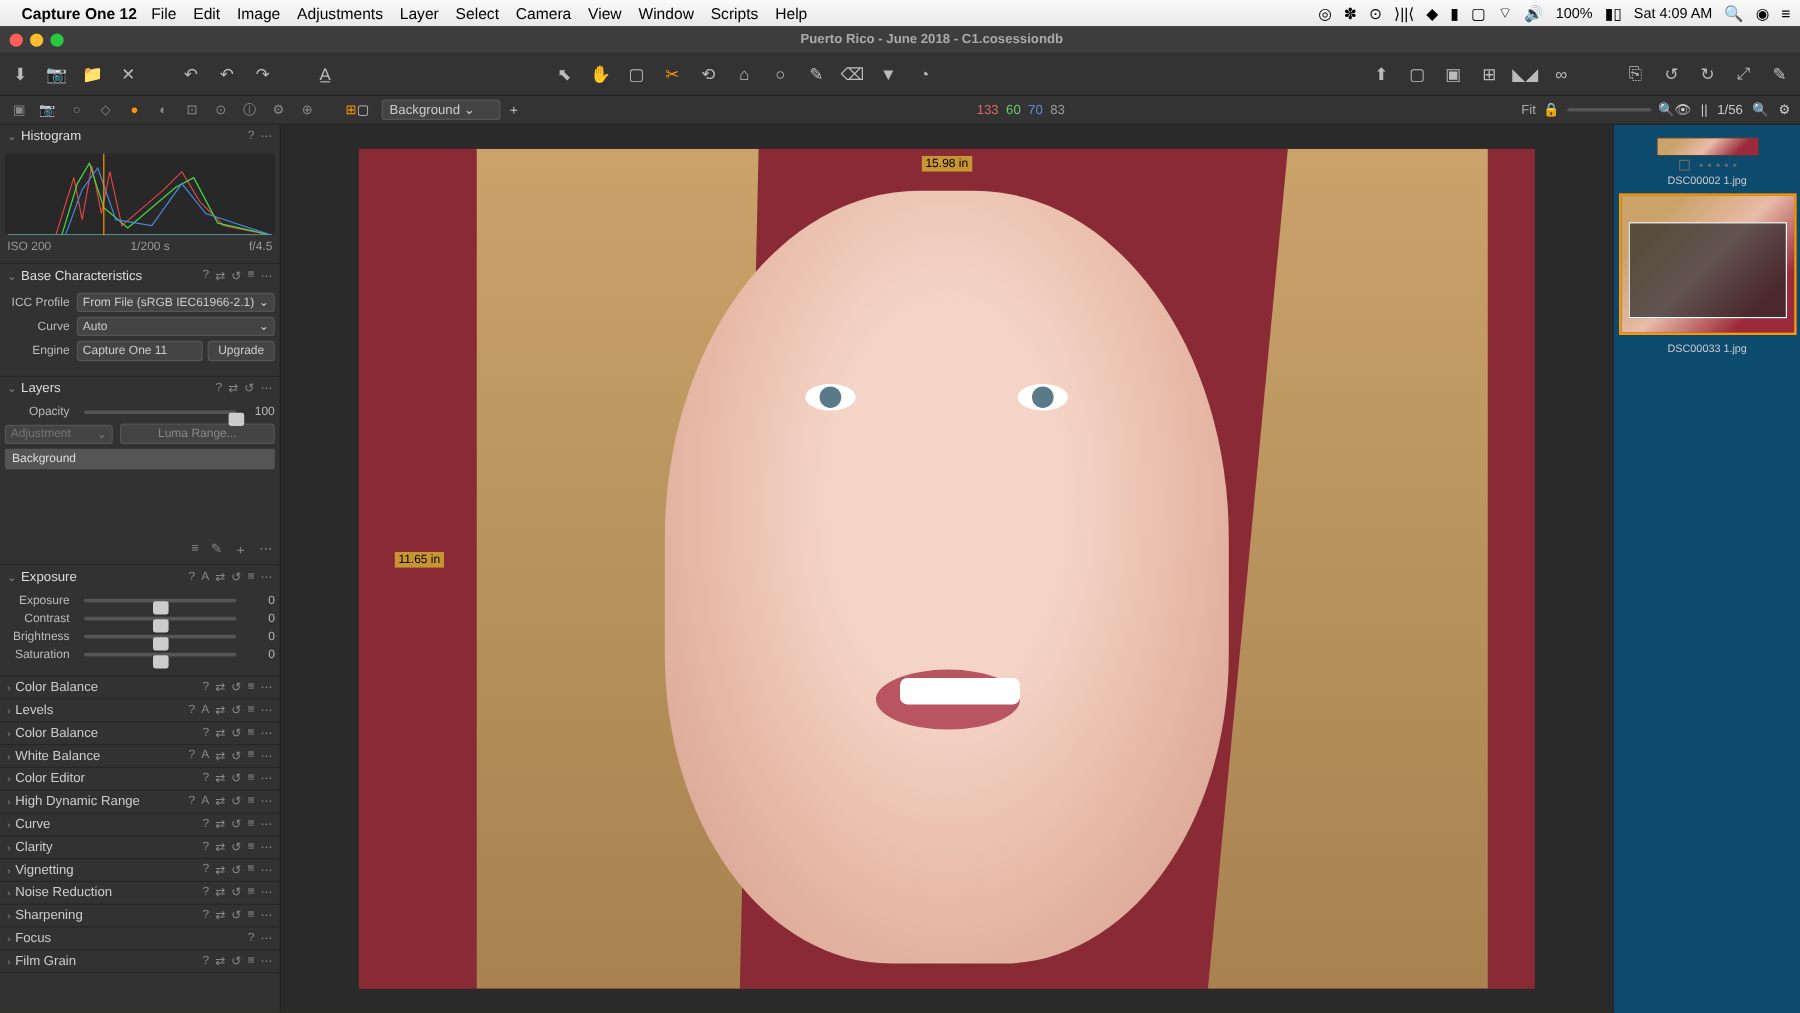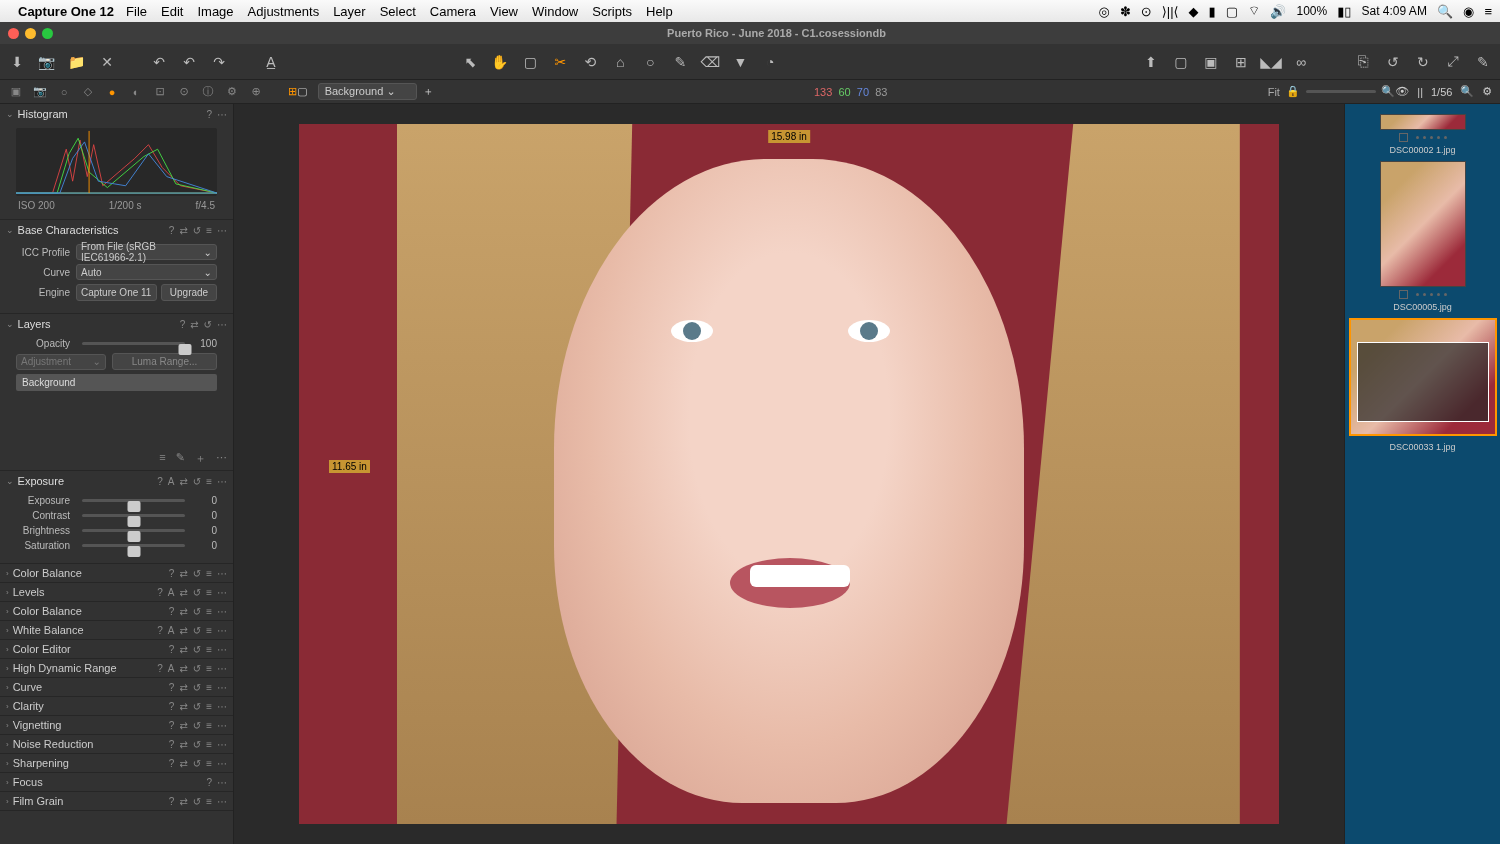--- a/index.html
+++ b/index.html
@@ -45,21 +45,21 @@
 .leftpanel { width:234px; background:#323232; overflow-y:auto; border-right:1px solid #222; }
 .viewer { flex:1; background:#2a2a2a; display:flex; align-items:center; justify-content:center; position:relative; }
 .rightpanel { width:156px; background:#0c4a6e; border-left:1px solid #222; overflow-y:auto; padding:4px; }
 
 
 .tool-panel { border-bottom:1px solid #262626; }
 .tool-header { display:flex; align-items:center; padding:4px 6px; font-size:11px; color:#ddd; }
 .tool-header .chev { margin-right:4px; font-size:9px; color:#888; }
 .tool-header .title { flex:1; }
 .tool-header .acts { display:flex; gap:5px; color:#888; font-size:10px; }
-.tool-body { padding:4px 16px 8px; }
+.tool-body { padding:4px 4px 8px; }
 
 
 .histo { height:68px; background:#282828; border-radius:2px; position:relative; margin-bottom:4px; overflow:hidden; }
 .histo svg { width:100%; height:100%; }
 .histo-meta { display:flex; justify-content:space-between; font-size:10px; color:#999; padding:0 2px; }
 
 
 .frow { display:flex; align-items:center; margin-bottom:4px; font-size:10px; }
 .frow .lbl { width:54px; text-align:right; margin-right:6px; color:#bbb; }
 .frow .sel { flex:1; background:#444; border:1px solid #555; border-radius:3px; padding:1px 4px; color:#ccc; font-size:10px; height:16px; display:flex; align-items:center; justify-content:space-between; }
@@ -555,32 +555,20 @@
       <div class="thumb-dots">
               <span class="chk"></span>
               <span class="d"></span>
               <span class="d"></span>
               <span class="d"></span>
               <span class="d"></span>
               <span class="d"></span>
             </div>
       <div class="thumb-name">DSC00002 1.jpg</div>
     </div>
-          <div class="thumb">
-      <div class="thumb-img" style="height:126px"></div>
-      <div class="thumb-dots">
-              <span class="chk"></span>
-              <span class="d"></span>
-              <span class="d"></span>
-              <span class="d"></span>
-              <span class="d"></span>
-              <span class="d"></span>
-            </div>
-      <div class="thumb-name">DSC00005.jpg</div>
-    </div>
         </div>
       <div class="navigator">
         <div class="nav-inner"></div>
       </div>
       <div class="thumb-name" style="text-align:center">DSC00033 1.jpg</div>
     </div>
   </div>
 </div>
 
 </body></html>

